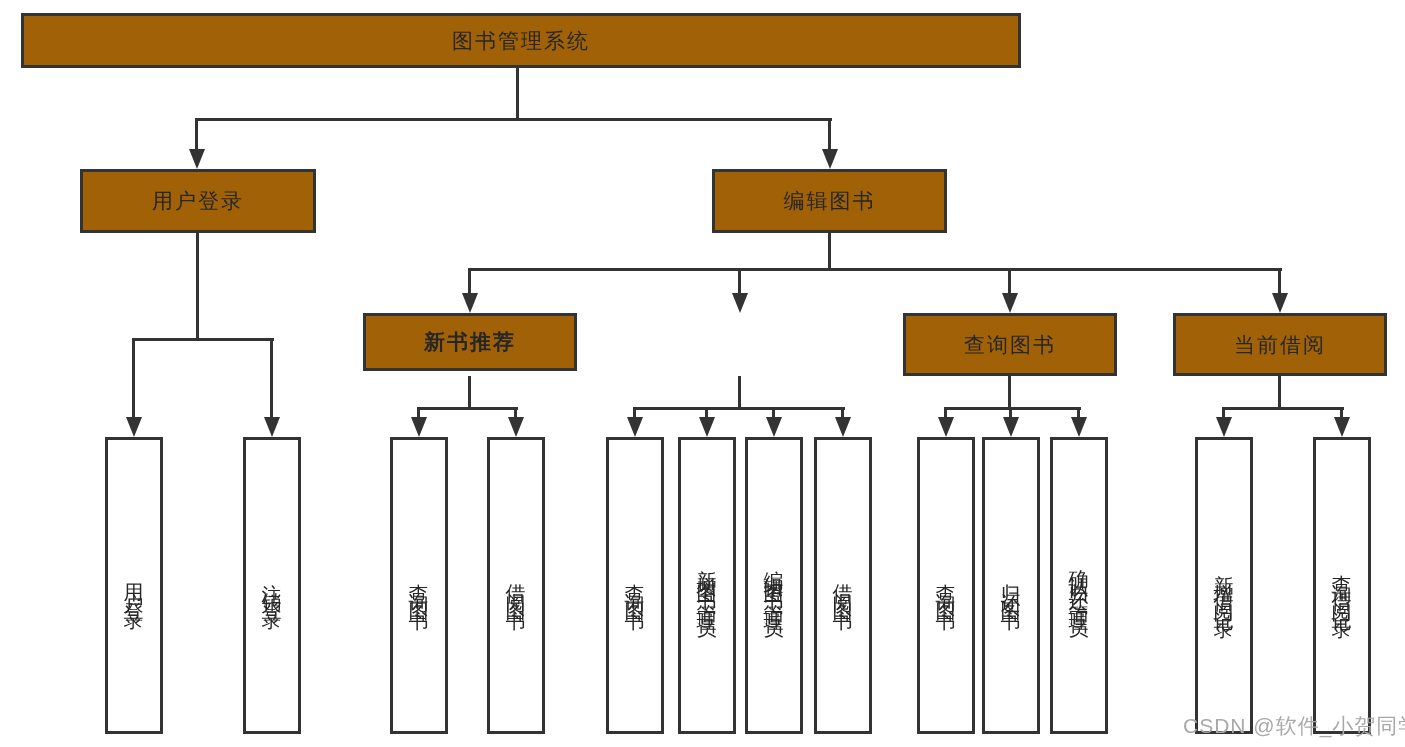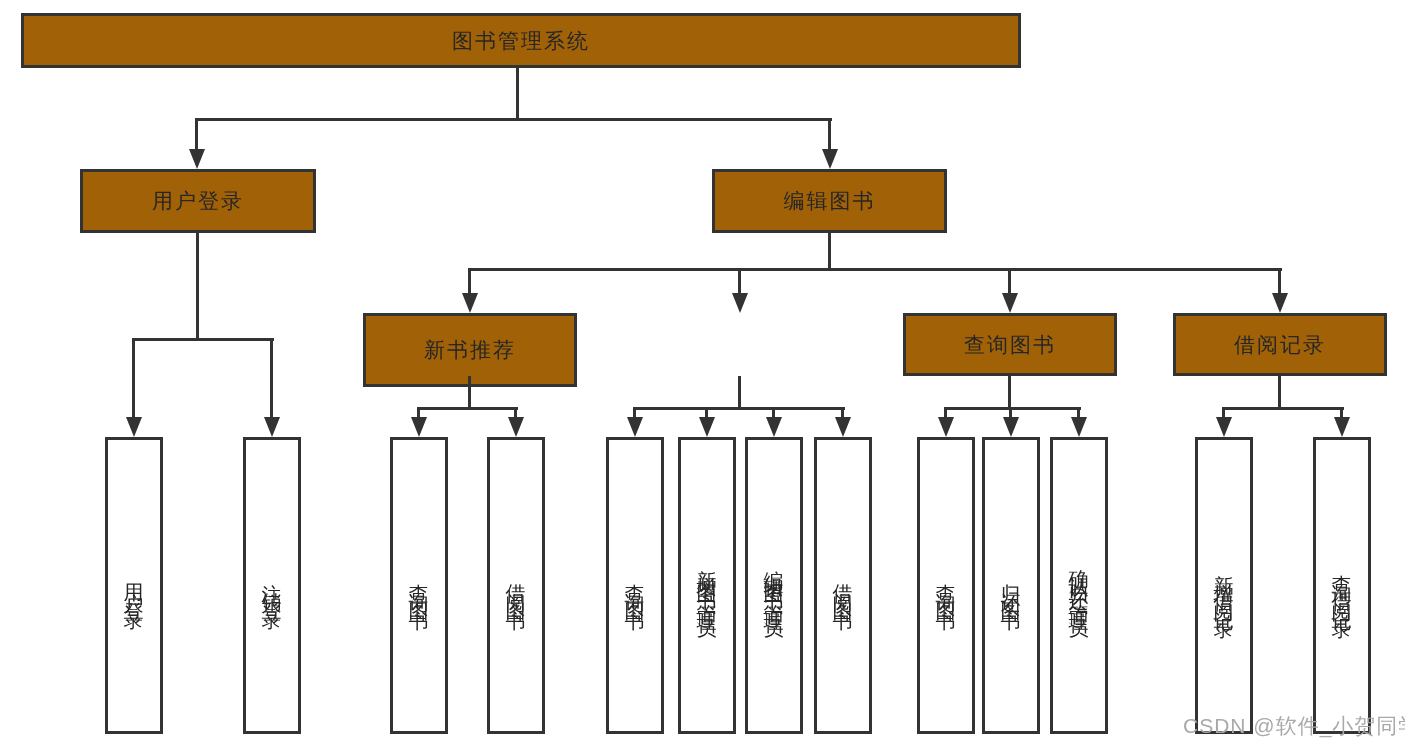--- a/index.html
+++ b/index.html
@@ -71,28 +71,28 @@
   <div class="h" style="left:468px;top:268px;width:814px;"></div>
   <div class="v" style="left:468px;top:268px;height:27px;"></div>
   <div class="ah" style="left:462px;top:293px;"></div>
   <div class="v" style="left:738px;top:268px;height:27px;"></div>
   <div class="ah" style="left:732px;top:293px;"></div>
   <div class="v" style="left:1008px;top:268px;height:27px;"></div>
   <div class="ah" style="left:1002px;top:293px;"></div>
   <div class="v" style="left:1278px;top:268px;height:27px;"></div>
   <div class="ah" style="left:1272px;top:293px;"></div>
 
-  <div class="box" style="left:363px;top:313px;width:214px;height:74px;">
+  <div class="box" style="left:363px;top:313px;width:214px;height:58px;font-weight:bold;">
     <span>新书推荐</span>
   </div>
   <div class="box" style="left:903px;top:313px;width:214px;height:63px;">
     <span>查询图书</span>
   </div>
   <div class="box" style="left:1173px;top:313px;width:214px;height:63px;">
-    <span>借阅记录</span>
+    <span>当前借阅</span>
   </div>
 
   <div class="v" style="left:468px;top:376px;height:31px;"></div>
   <div class="h" style="left:417px;top:407px;width:101px;"></div>
   <div class="v" style="left:417px;top:407px;height:12px;"></div>
   <div class="ah" style="left:411px;top:417px;"></div>
   <div class="v" style="left:514px;top:407px;height:12px;"></div>
   <div class="ah" style="left:508px;top:417px;"></div>
 
   <div class="v" style="left:738px;top:376px;height:31px;"></div>

